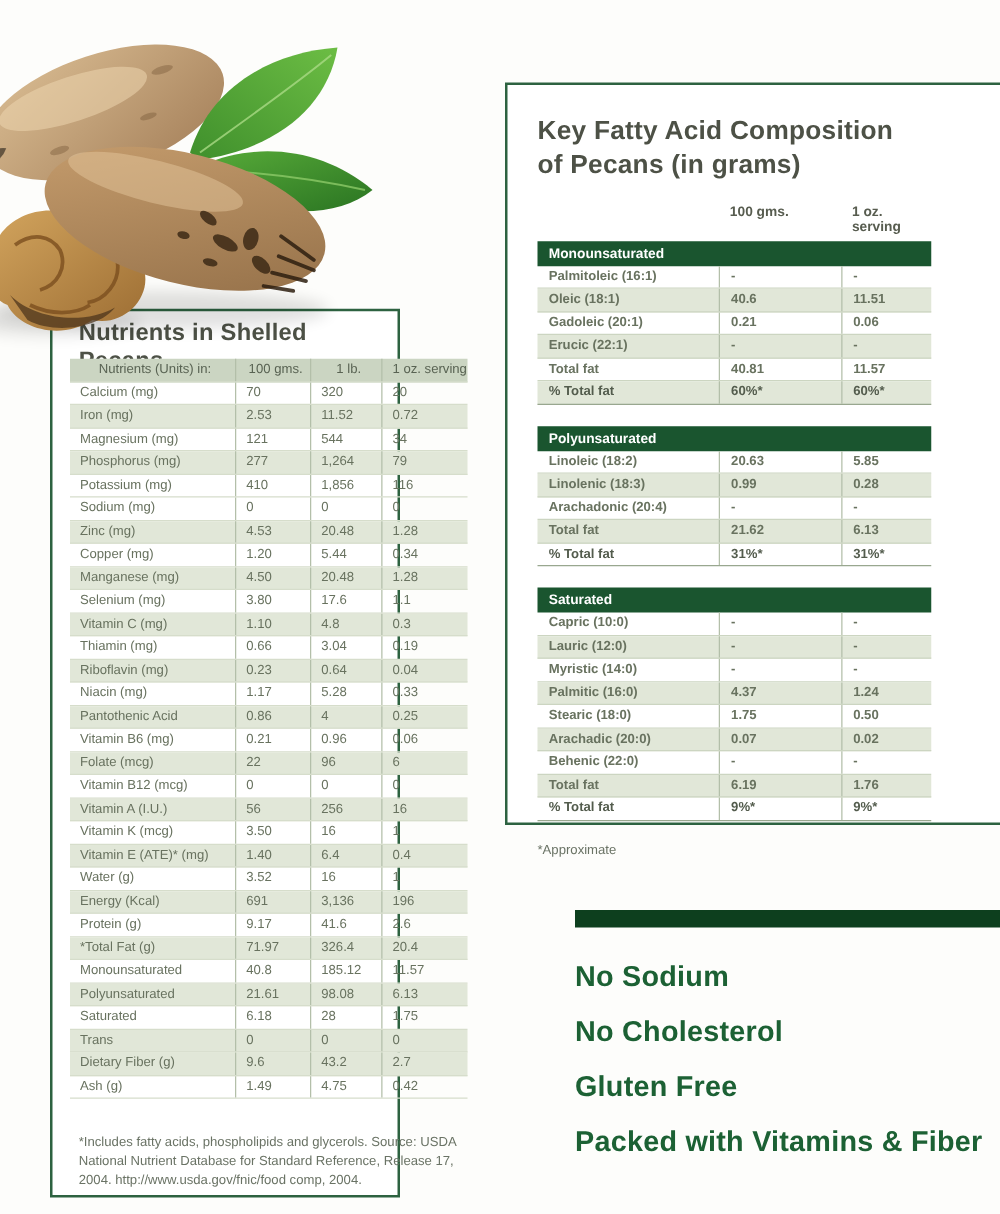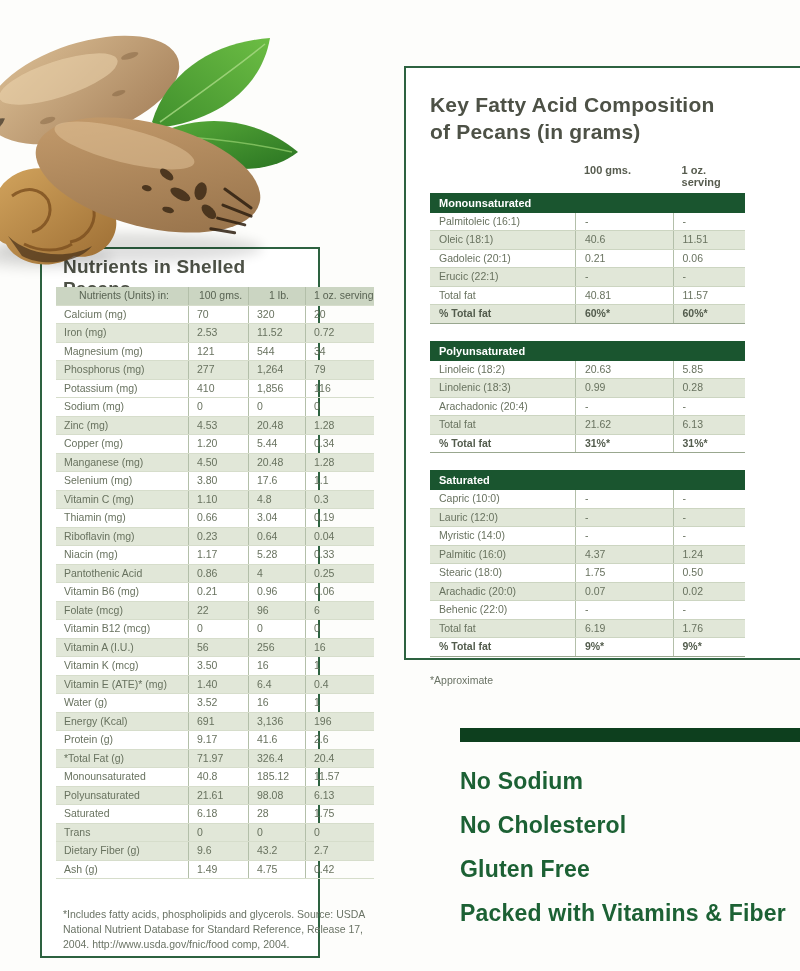--- a/index.html
+++ b/index.html
@@ -36,21 +36,21 @@
 
   
   .right-panel{position:absolute;left:404px;top:66px;width:426px;height:594px;background:#ffffff;
     border:2px solid var(--border-green);box-sizing:border-box;z-index:1;}
   .right-title{margin:24px 30px 0 24px;font-size:21px;font-weight:700;color:var(--title);line-height:1.28;letter-spacing:.2px;}
   .fat-colheads{display:grid;grid-template-columns:46% 31% 23%;width:315px;margin:18px 0 5px 24px;}
   .fat-colheads>span{font-size:11px;font-weight:700;color:#575c4f;padding-left:9px;}
   .fat-section{width:315px;margin:0 0 17px 24px;}
   .fat-head{background:var(--dark-green);color:#ffffff;font-size:11px;font-weight:700;padding:4px 9px;line-height:12px;}
   .fat-row{display:grid;grid-template-columns:46% 31% 23%;border-bottom:1px solid #ccd5c1;}
-  .fat-row>span{padding:3px 4px 3px 9px;font-size:10.5px;line-height:11.5px;color:var(--txt);white-space:nowrap;}
+  .fat-row>span{padding:3px 4px 3px 9px;font-size:10.5px;line-height:11.5px;color:var(--txt);white-space:nowrap;font-weight:bold;}
   .fat-row>span+span{border-left:1px solid var(--cell-line);}
   .fat-rows .fat-row:nth-child(even){background:var(--row-sage);}
   .fat-rows .fat-row:last-child{border-bottom:1px solid #99a78f;}
   .fat-row.pct>span{font-weight:700;color:#535c4d;}
   .right-footnote{margin:10px 0 0 24px;font-size:10.5px;color:#6a7365;}
 
   
   .green-bar{position:absolute;left:460px;top:728px;width:340px;height:14px;background:var(--bar-green);}
   .highlights{position:absolute;left:460px;top:770px;}
   .hl-item{font-size:23px;font-weight:700;color:var(--text-green);line-height:23px;margin-bottom:21px;letter-spacing:.2px;}

